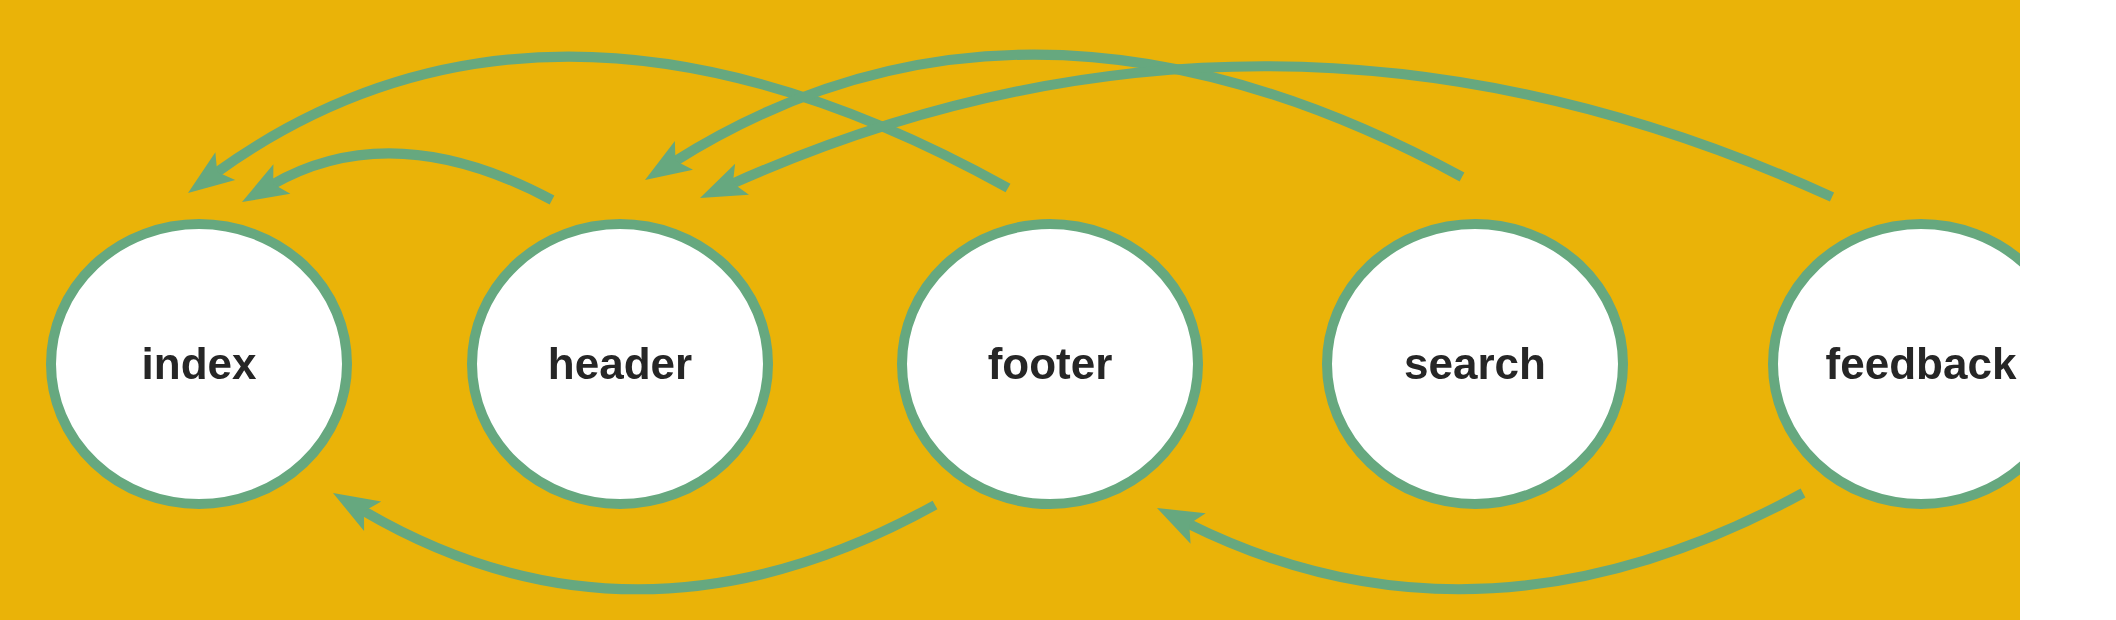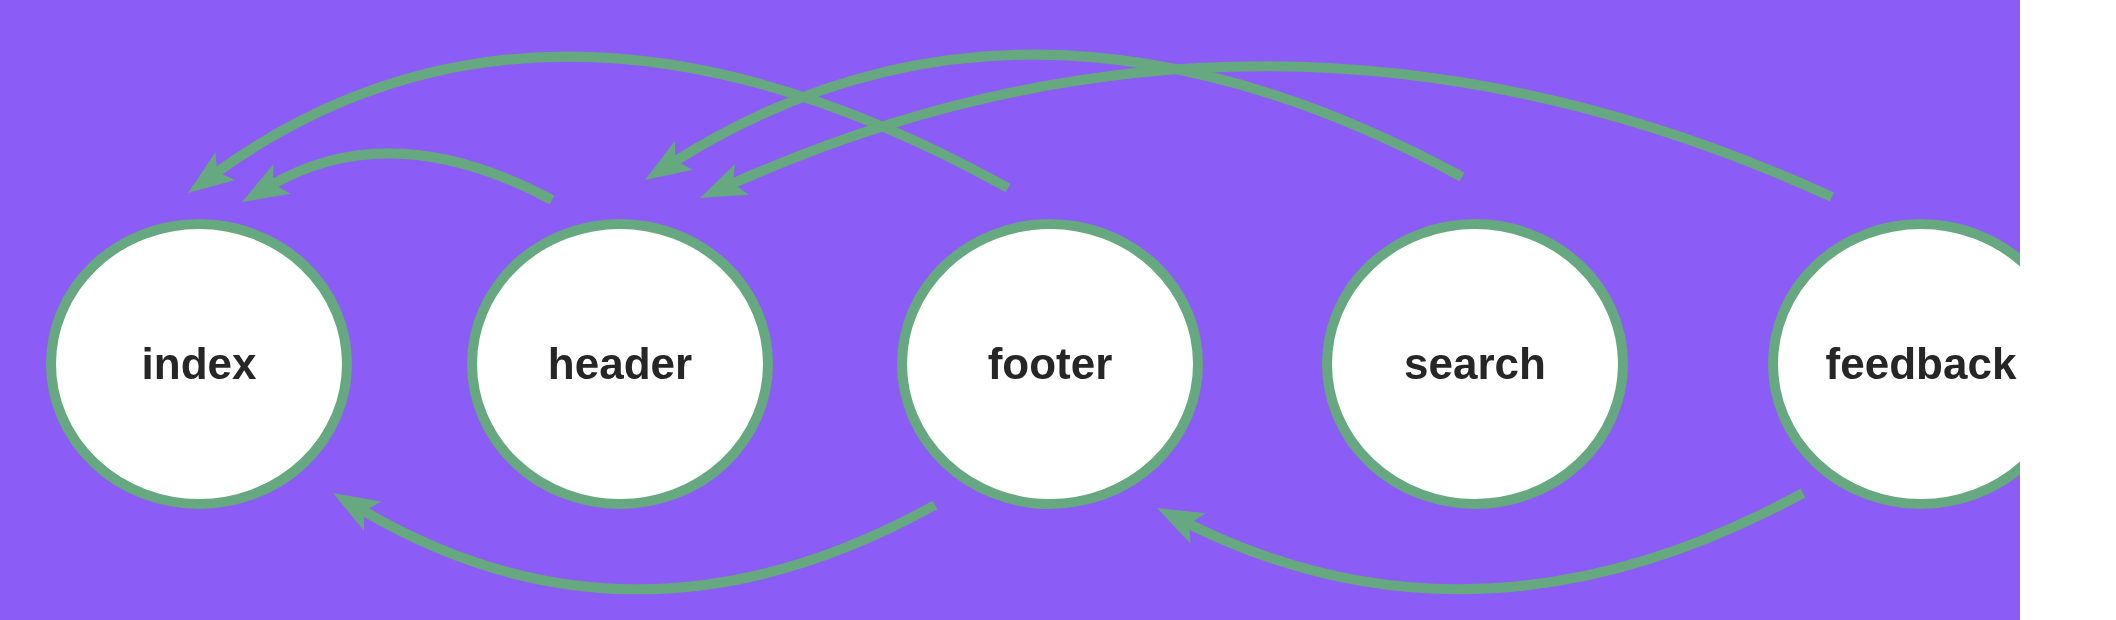--- a/index.html
+++ b/index.html
@@ -4,21 +4,21 @@
 <style>
   html, body {
     margin: 0;
     padding: 0;
     background: #ffffff;
   }
   .canvas-wrap {
     position: relative;
     width: 2020px;
     height: 620px;
-    background: #8b5cf6;
+    background: #eab308;
     overflow: hidden;
   }
   svg {
     display: block;
     width: 2116px;
     height: 620px;
   }
   .node-label {
     font-family: "Liberation Sans", "DejaVu Sans", sans-serif;
     font-weight: 700;

